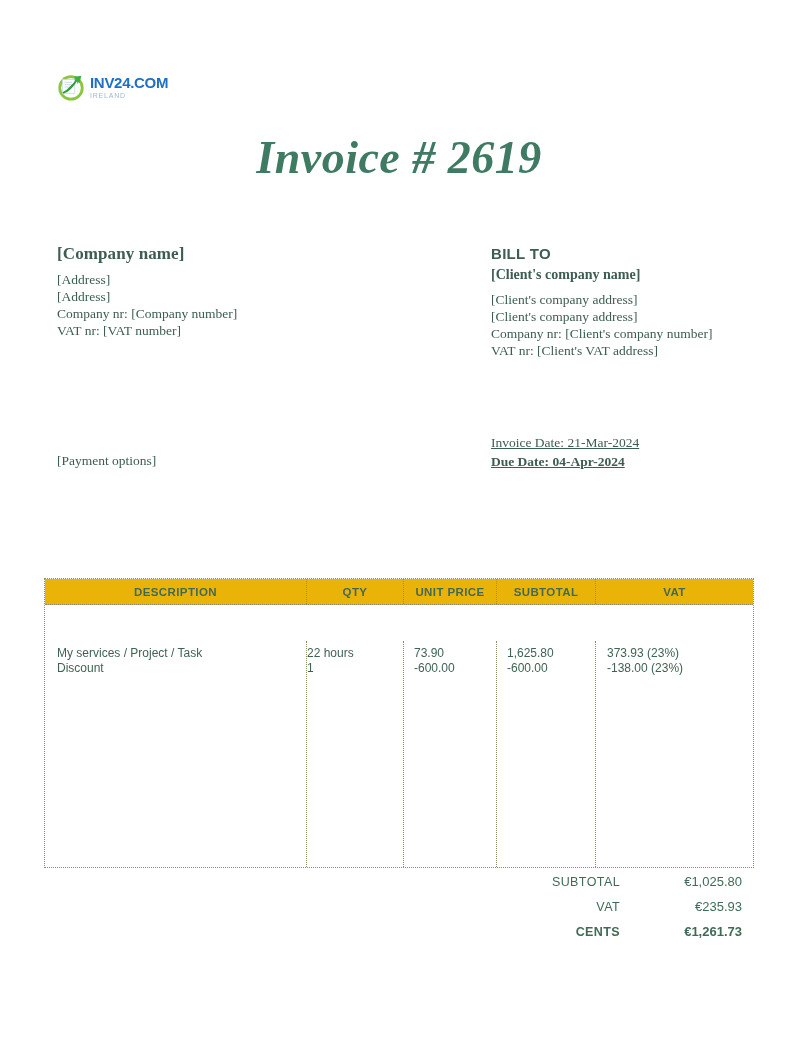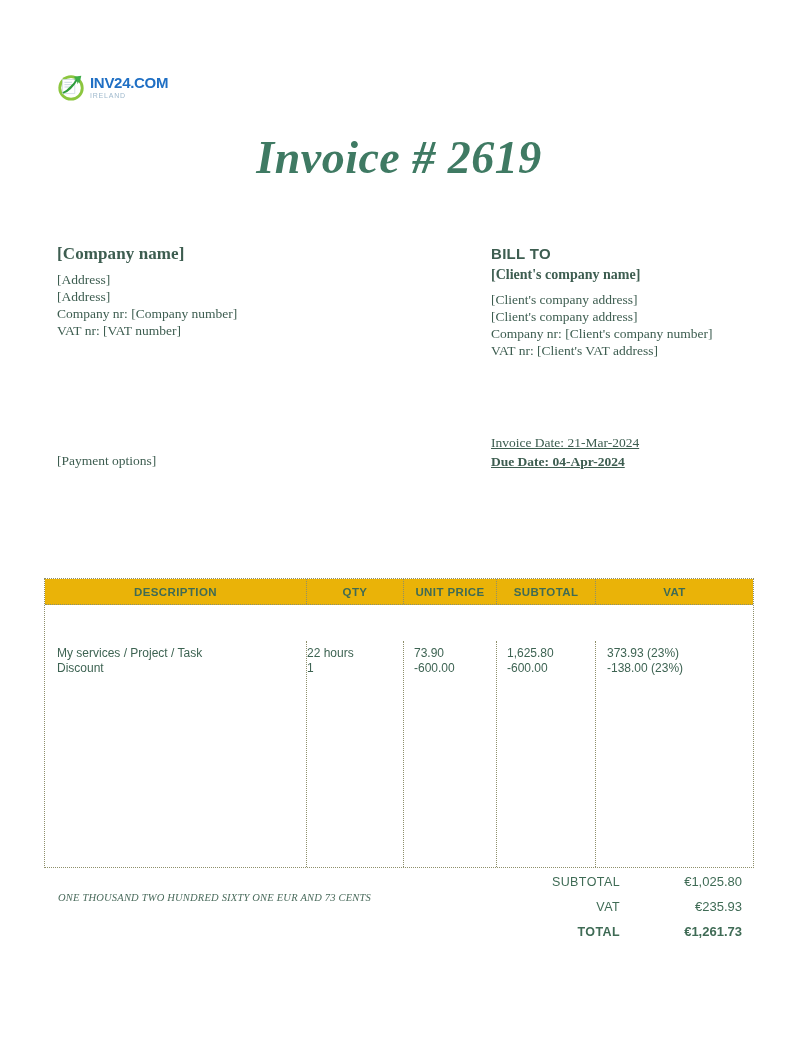--- a/index.html
+++ b/index.html
@@ -321,30 +321,29 @@
           <div>1,625.80</div>
           <div>-600.00</div>
         </div>
       <div class="cell col-vat">
           <div>373.93 (23%)</div>
           <div>-138.00 (23%)</div>
         </div>
     </div>
   </div>
 
-  <div class="amount-words">ONE THOUSAND  TWO HUNDRED SIXTY ONE EUR AND 73 CENTS</div>
 
   <div class="totals">
     <div class="total-row">
       <div class="total-label">SUBTOTAL</div>
       <div class="total-value">€1,025.80</div>
     </div>
     <div class="total-row">
       <div class="total-label">VAT</div>
       <div class="total-value">€235.93</div>
     </div>
     <div class="total-row grand">
-      <div class="total-label">TOTAL</div>
+      <div class="total-label">CENTS</div>
       <div class="total-value">€1,261.73</div>
     </div>
   </div>
 
 </div>
 
 </body></html>

